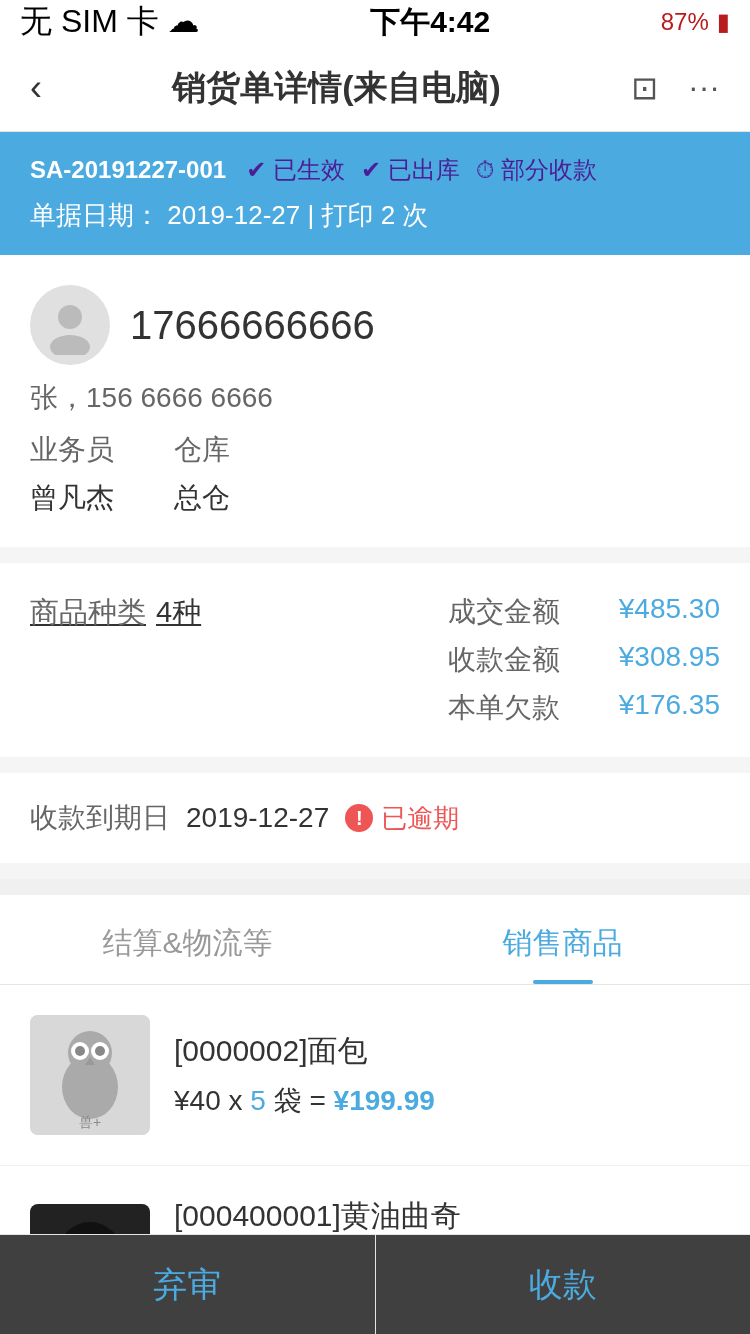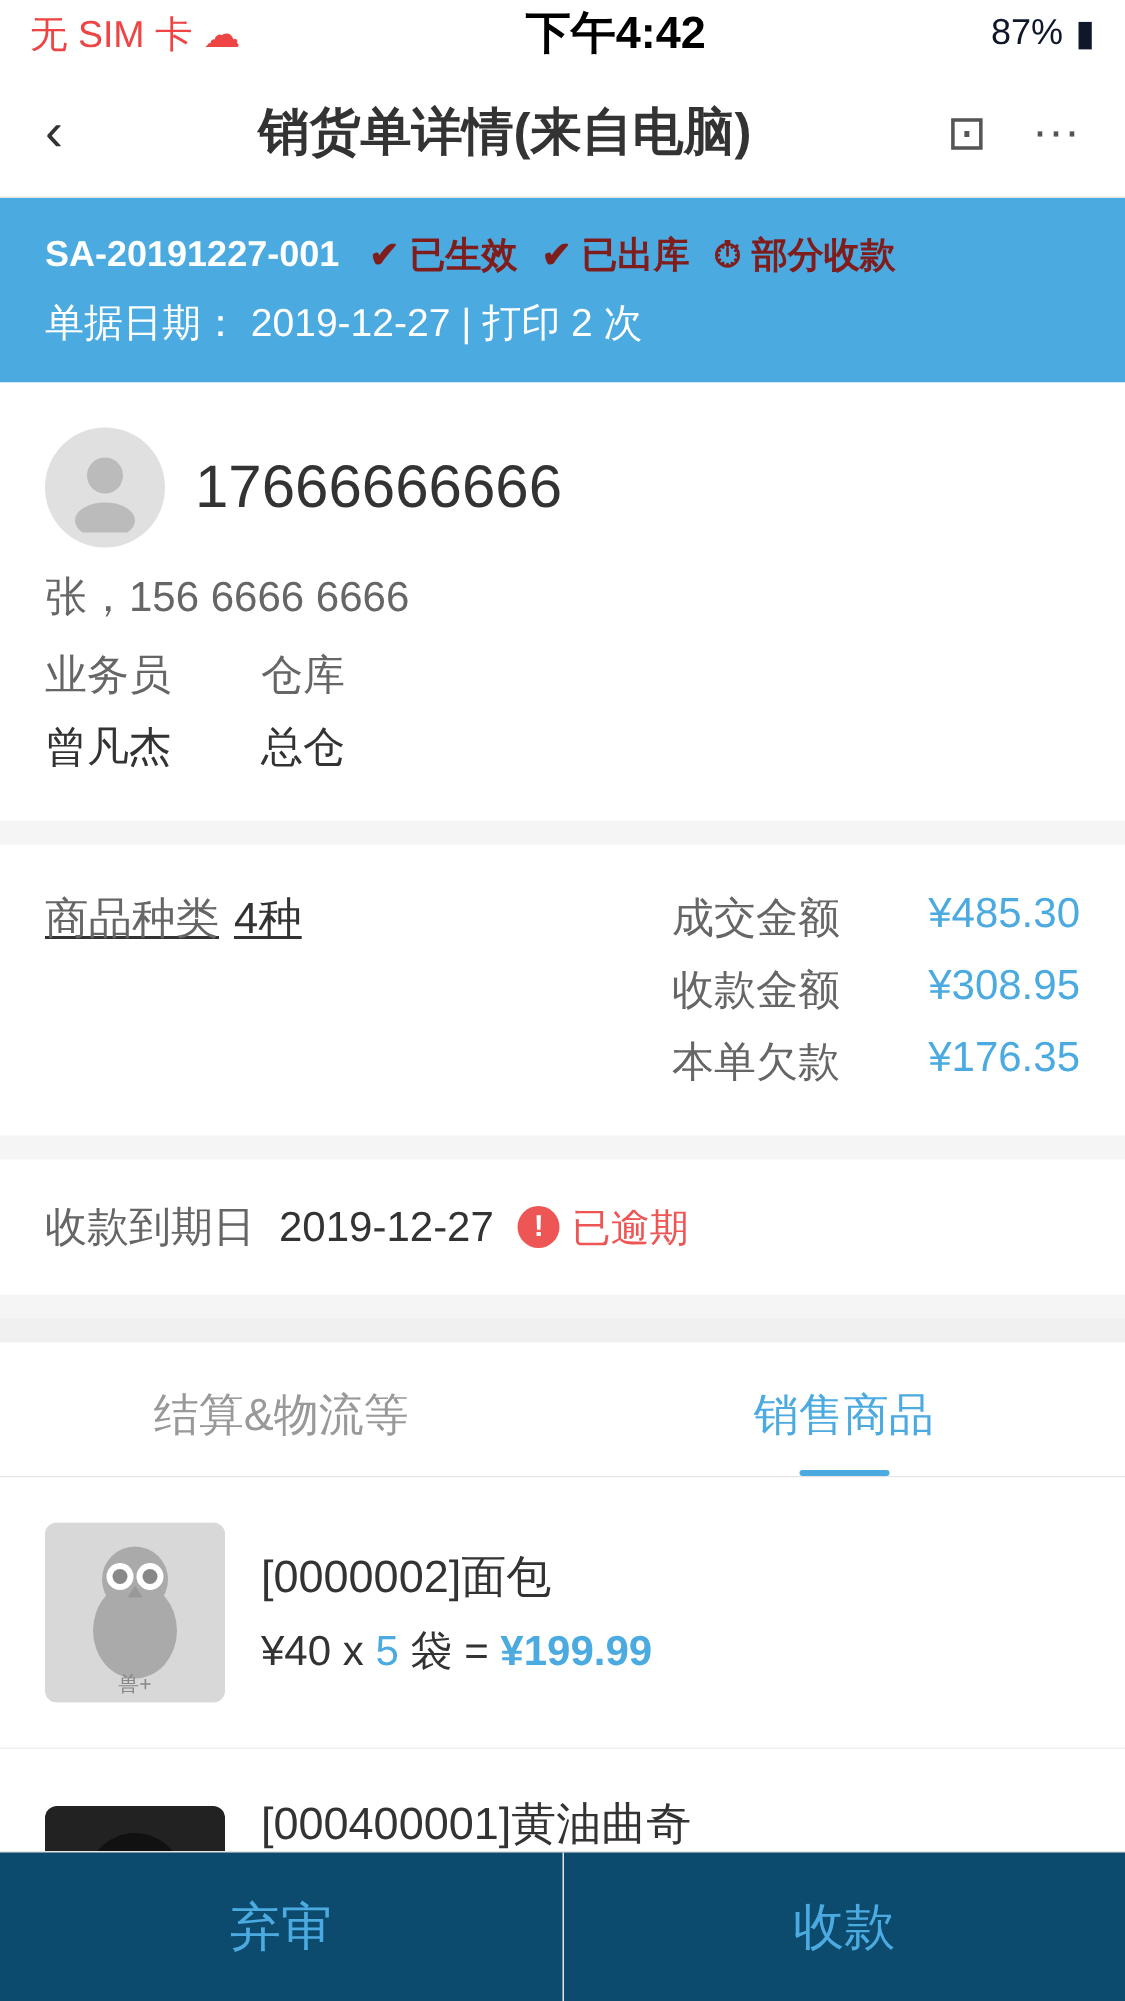--- a/index.html
+++ b/index.html
@@ -15,23 +15,23 @@
     
     .status-bar {
       height: 44px;
       background: #fff;
       display: flex;
       align-items: center;
       justify-content: space-between;
       padding: 0 20px;
       font-size: 28px;
     }
-    .status-left { font-size: 25px; color: #ef4444; }
+    .status-left { font-size: 32px; color: #000000; }
     .status-center { font-size: 30px; font-weight: 600; color: #000; }
-    .status-right { display: flex; align-items: center; gap: 8px; font-size: 24px; color: #0f172a; }
+    .status-right { display: flex; align-items: center; gap: 8px; font-size: 24px; color: #b91c1c; }
 
     
     .nav-bar {
       height: 88px;
       background: #fff;
       display: flex;
       align-items: center;
       justify-content: space-between;
       padding: 0 30px;
       border-bottom: 1px solid #e5e5e5;
@@ -76,22 +76,21 @@
     .status-badges {
       display: flex;
       align-items: center;
       gap: 16px;
     }
     .badge {
       display: flex;
       align-items: center;
       gap: 6px;
       font-size: 24px;
-      color: #7f1d1d;
-      font-weight: bold;
+      color: #4c1d95;
     }
     .header-banner-bottom {
       font-size: 26px;
       color: #fff;
     }
 
     
     .customer-section {
       background: #fff;
       padding: 30px;
@@ -284,21 +283,21 @@
     .price-qty { color: #4BAADF; }
     .price-total { color: #4BAADF; font-weight: 600; }
 
     
     .bottom-bar {
       position: fixed;
       bottom: 0;
       left: 0;
       width: 750px;
       height: 100px;
-      background: #0c4a6e;
+      background: #404040;
       border-top: 1px solid #e5e5e5;
       display: flex;
       align-items: flex-start;
     }
     .bottom-btn {
       flex: 1;
       height: 100%;
       display: flex;
       align-items: center;
       justify-content: center;

